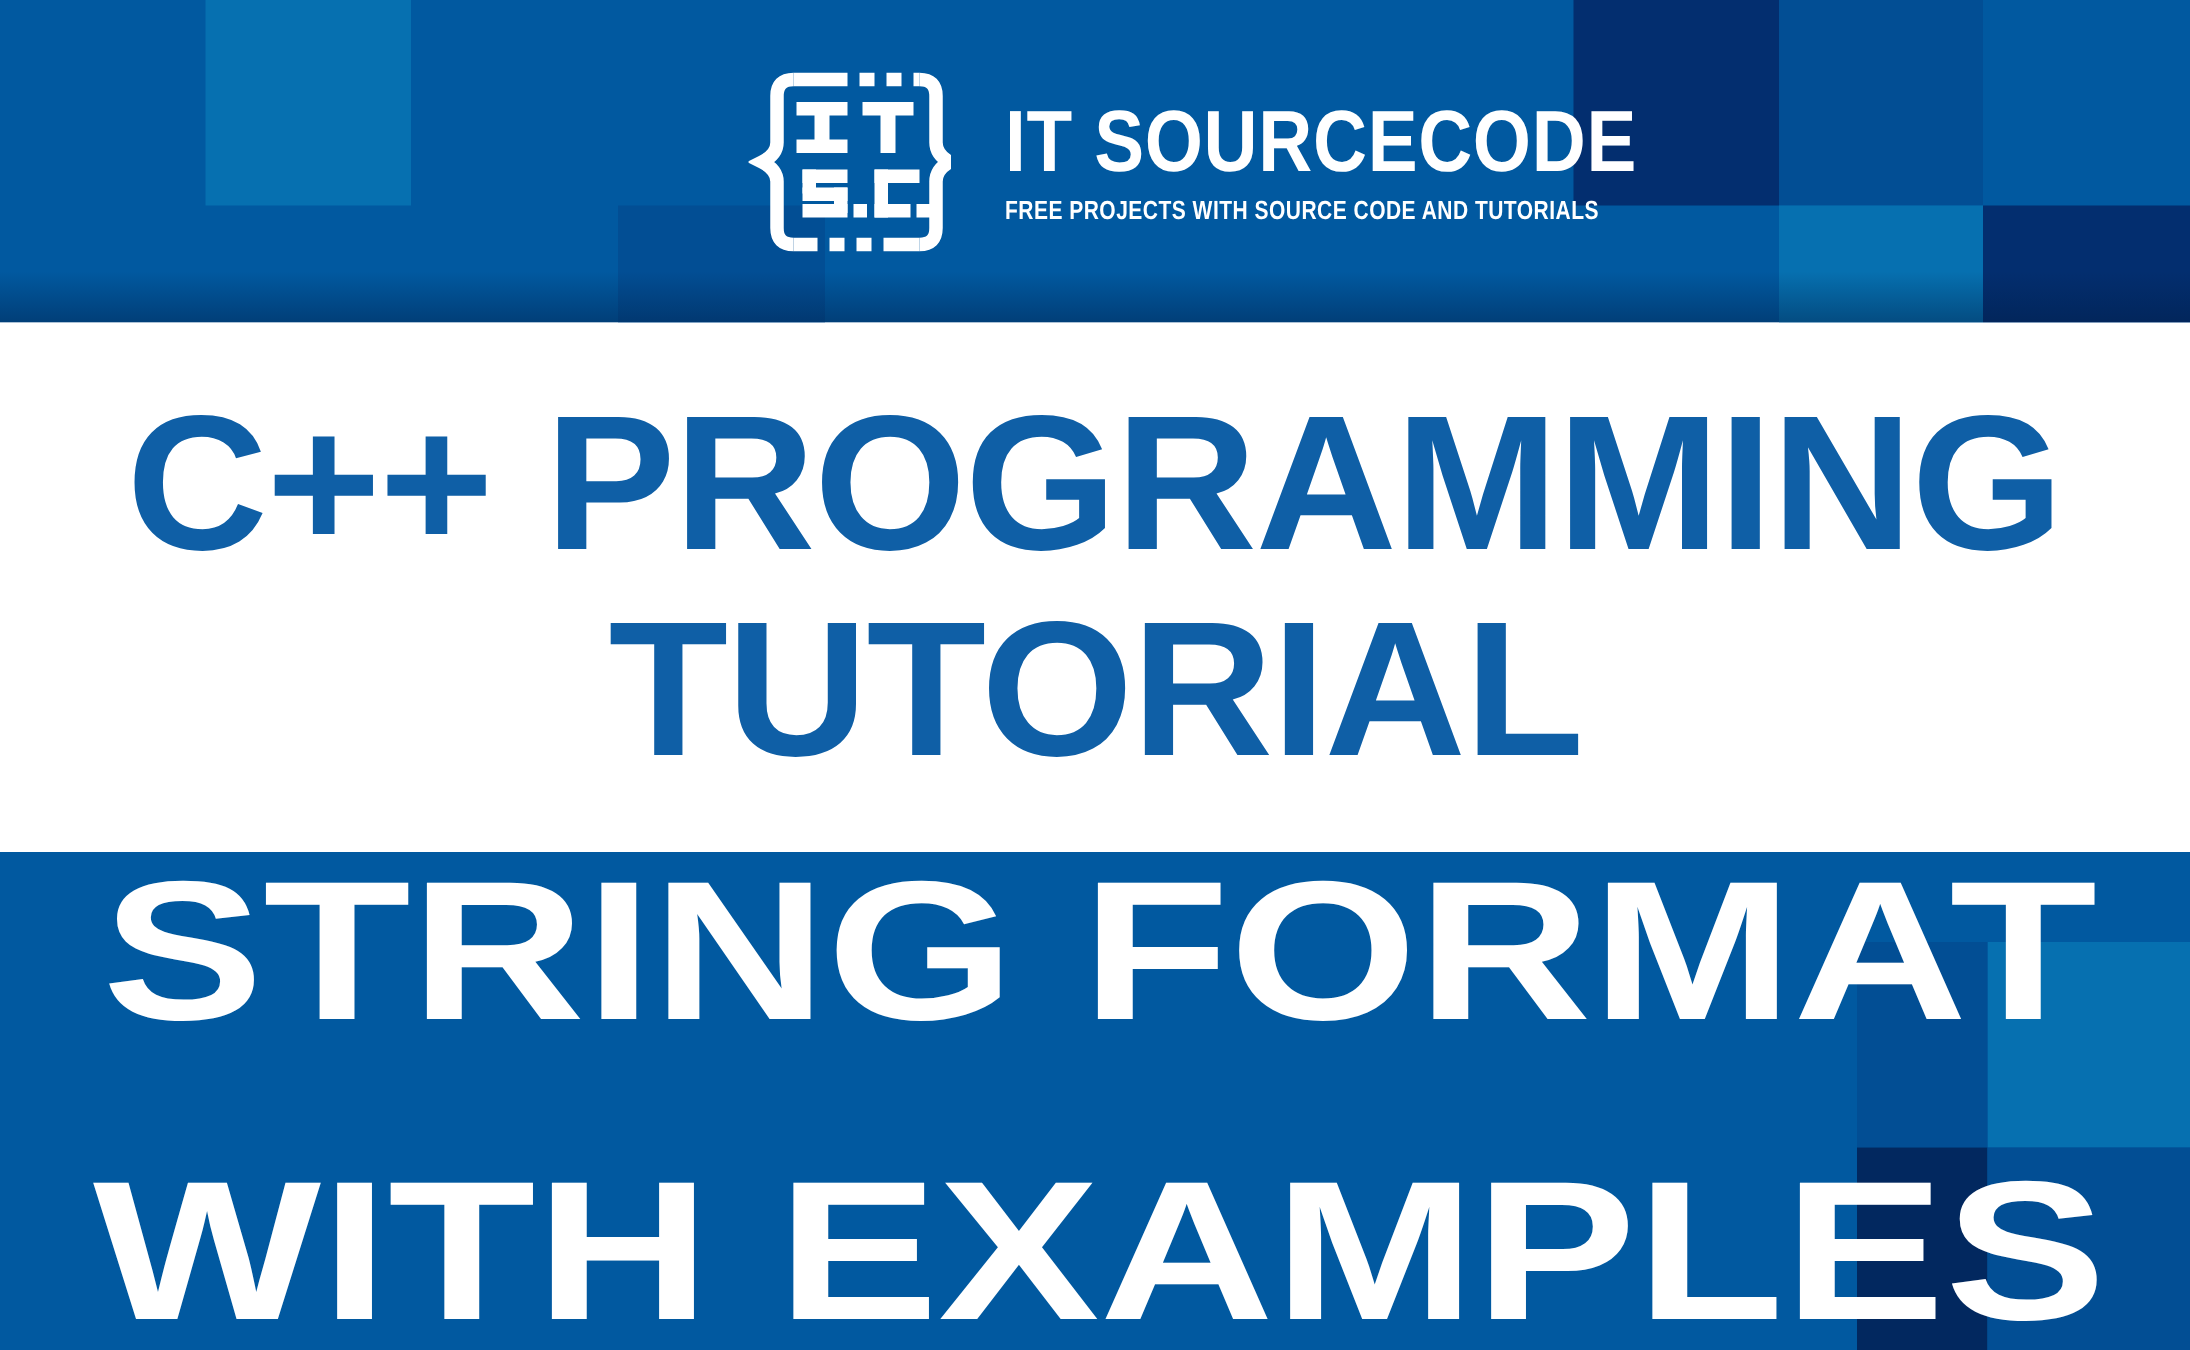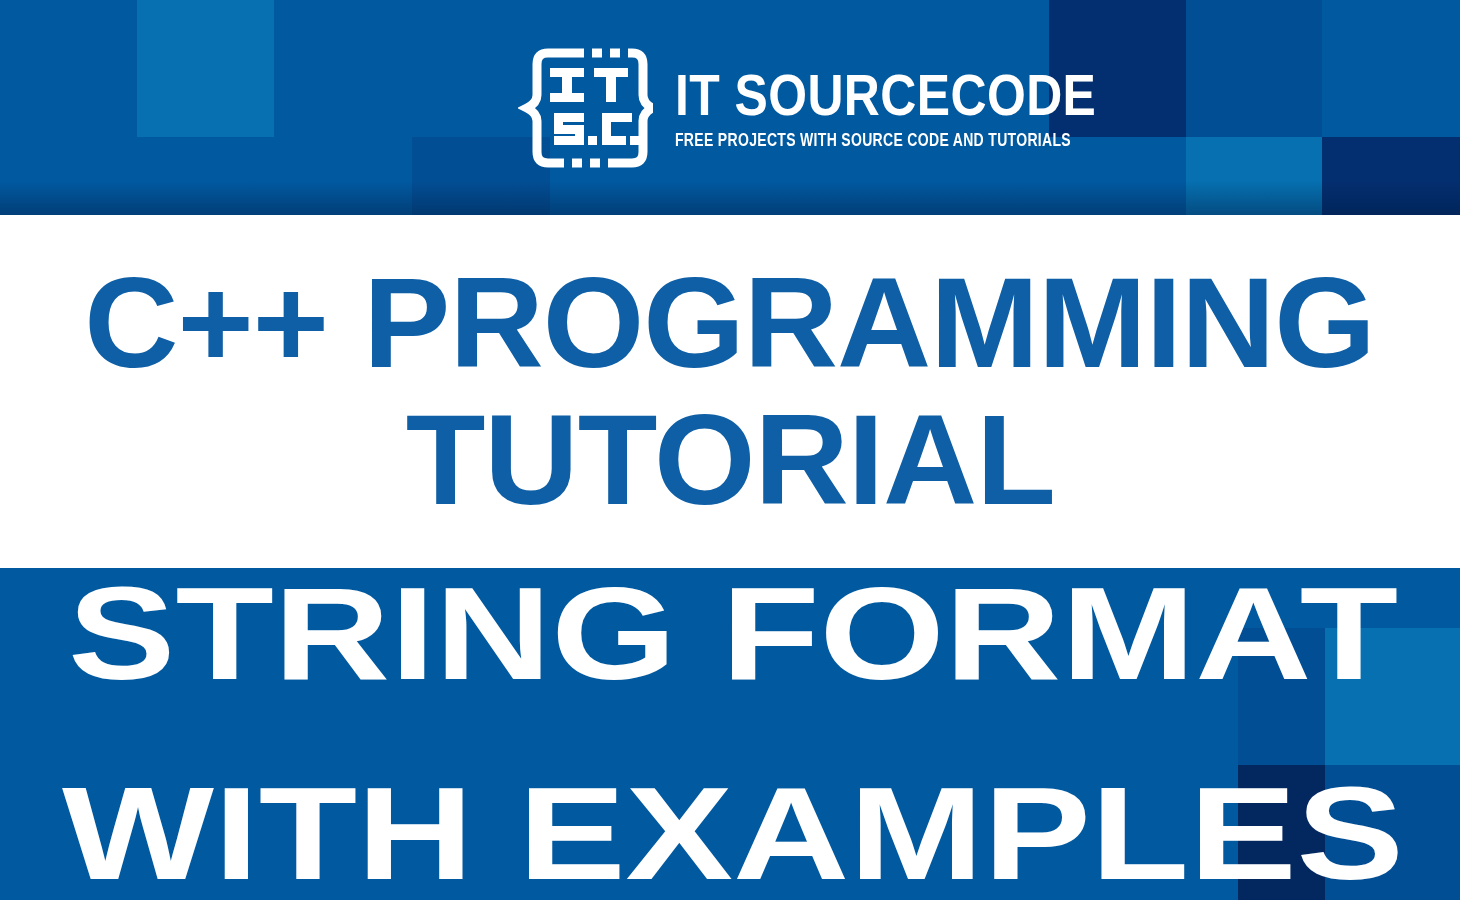--- a/index.html
+++ b/index.html
@@ -57,28 +57,28 @@
 
   
   .blk {
     position: absolute;
     z-index: 1;
   }
 
   
   .logo {
     position: absolute;
-    left: 518px;
+    left: 499px;
     top: 47px;
     width: 480px;
     height: 122px;
     z-index: 4;
     display: flex;
     align-items: center;
-    gap: 22px;
+    gap: 36px;
   }
   .logo-mark {
     width: 135px;
     height: 122px;
     flex: 0 0 auto;
   }
   .logo-text {
     display: flex;
     flex-direction: column;
     justify-content: center;

